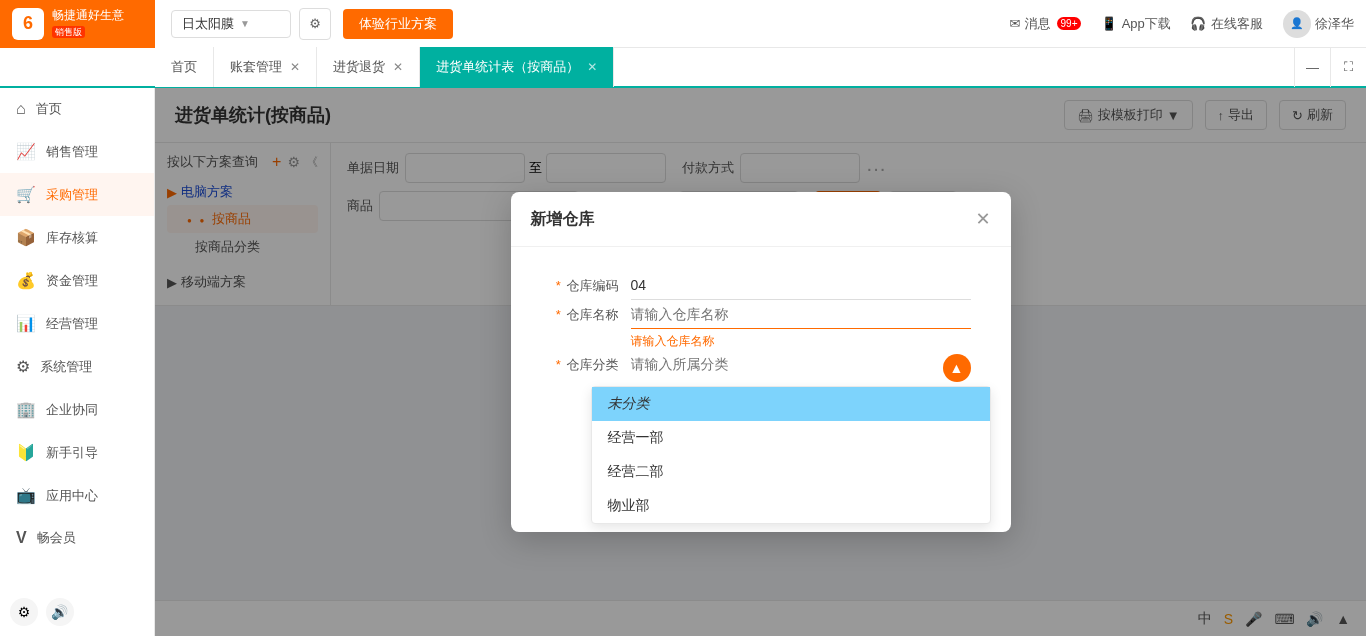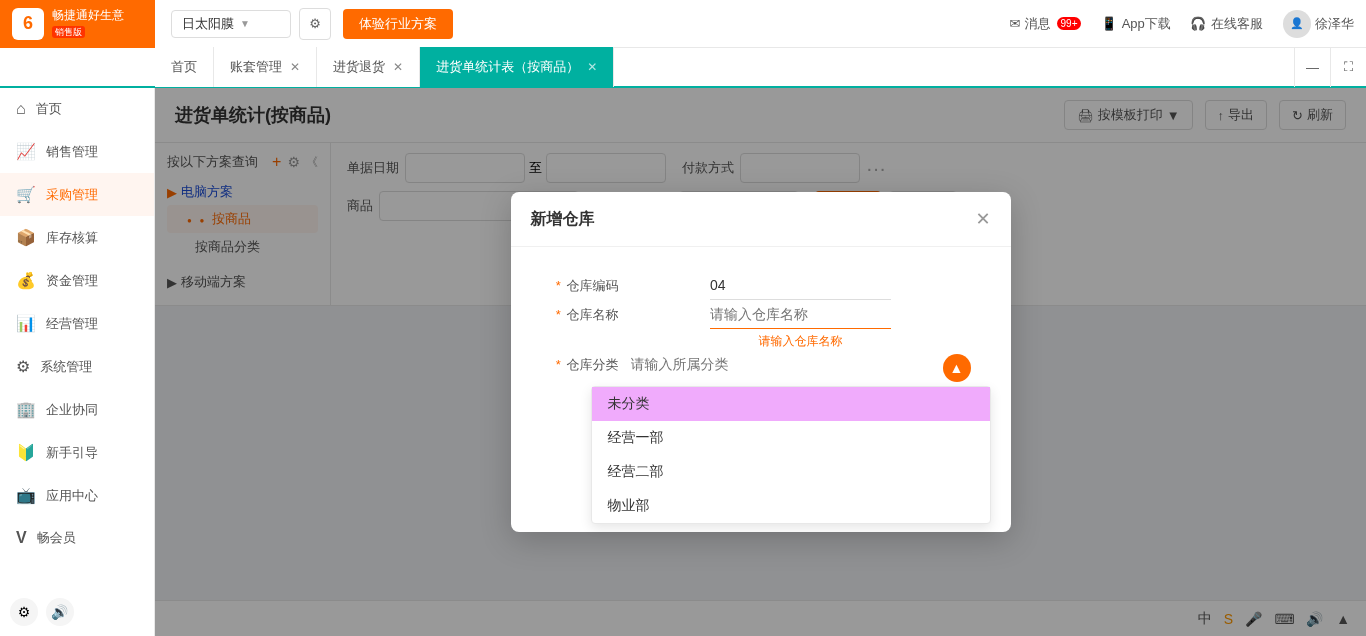--- a/index.html
+++ b/index.html
@@ -129,21 +129,21 @@
     .dialog-body { padding: 24px 40px; }
     .dialog-field { display: flex; align-items: flex-start; }
     .dialog-field-label { width: 80px; text-align: right; padding-right: 12px; color: #555; padding-top: 6px; flex-shrink: 0; }
     .required-star { color: #ff6a00; margin-right: 2px; }
     .dialog-input {
       flex: 1; border: none; border-bottom: 1px solid #ddd; padding: 6px 0;
       font-size: 14px; outline: none; color: #333;
     }
     .dialog-input.error { border-bottom: 1px solid #ff6a00; }
     .error-msg { color: #ff6a00; font-size: 12px; margin-top: 4px; }
-    .dialog-field-wrap { flex: 1; display: flex; flex-direction: column; align-items: center; }
+    .dialog-field-wrap { flex: 1; display: flex; flex-direction: column; }
 
     .dropdown-field {
       flex: 1; display: flex; flex-direction: column; position: relative;
     }
     .dropdown-input-row {
       display: flex; align-items: flex-start; border-bottom: 1px solid #ddd; padding: 4px 0;
     }
     .dropdown-input {
       flex: 1; border: none; outline: none; font-size: 14px; color: #333; padding: 2px 0;
     }
@@ -153,21 +153,21 @@
       color: #fff; cursor: pointer; font-size: 14px;
     }
     .dropdown-list {
       position: absolute; top: 36px; left: -40px; right: -20px;
       background: #fff; border: 1px solid #e8e8e8; border-radius: 4px;
       box-shadow: 0 4px 12px rgba(0,0,0,0.1); z-index: 200;
     }
     .dropdown-option {
       padding: 8px 16px; cursor: pointer; color: #333; font-size: 14px;
     }
-    .dropdown-option.highlighted { background: #f0abfc; color: #333; }
+    .dropdown-option.highlighted { background: #7dd3fc; color: #333; font-style: italic; }
 
     .dialog-footer { display: flex; justify-content: center; padding: 16px 20px 24px; gap: 16px; }
     .cancel-btn { padding: 8px 32px; border: 1px solid #ddd; border-radius: 4px; background: #fff; cursor: pointer; color: #555; font-size: 14px; }
     .save-btn { padding: 8px 32px; border: none; border-radius: 4px; background: #ff6a00; cursor: pointer; color: #fff; font-size: 14px; }
 
     .textarea-input {
       flex: 1; border: none; border-bottom: 1px solid #ddd; padding: 6px 0;
       font-size: 14px; outline: none; color: #333; resize: none; min-height: 32px;
       font-family: inherit;
     }

